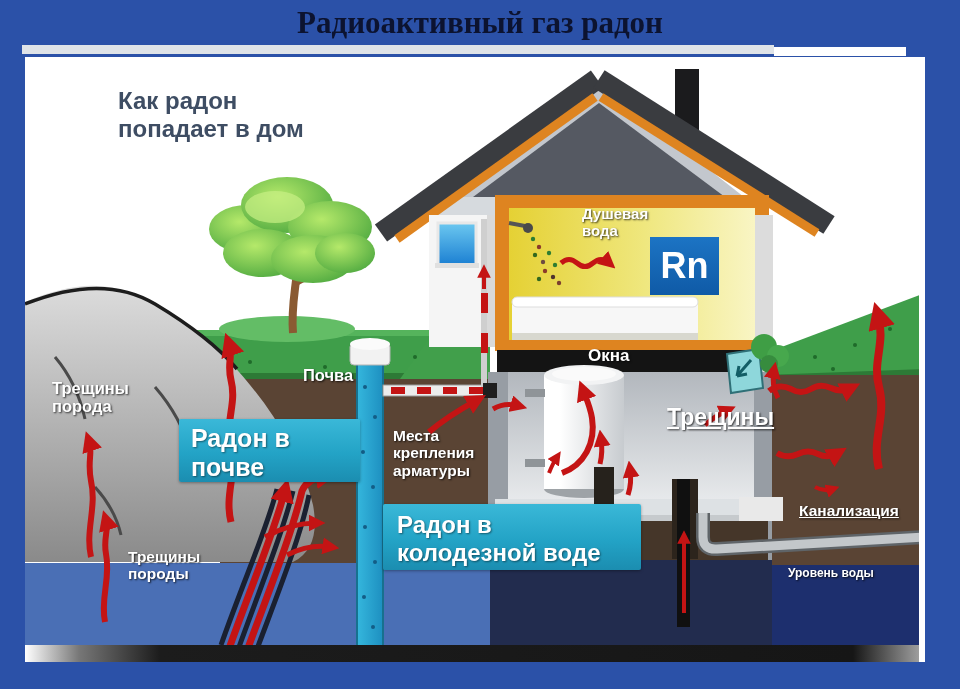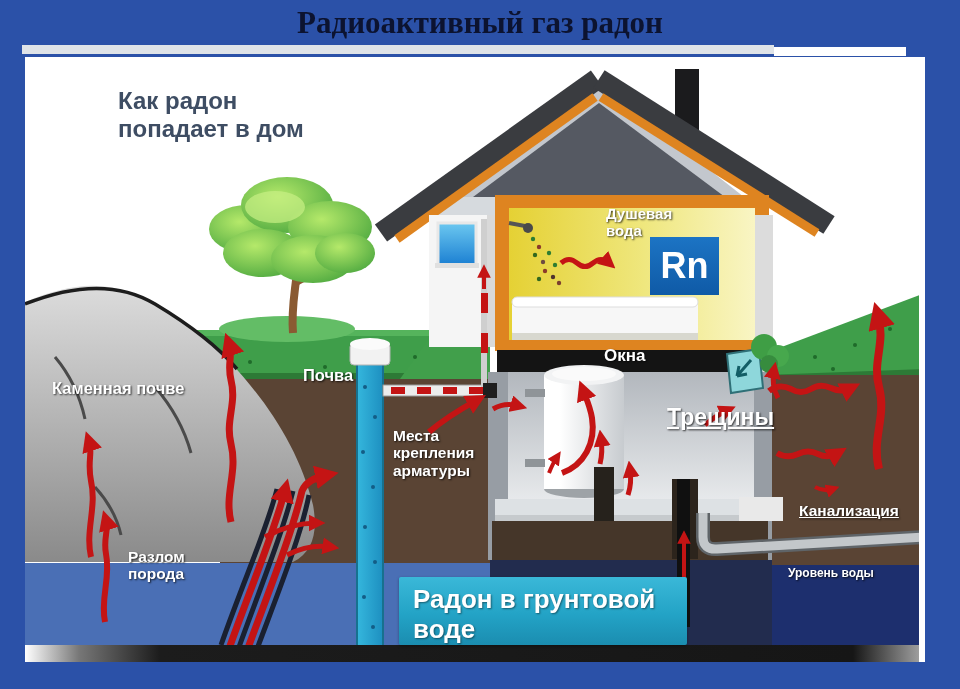--- a/index.html
+++ b/index.html
@@ -11,22 +11,22 @@
   .uline2{position:absolute;left:774px;top:47px;width:132px;height:9px;background:#ffffff;}
   .scene{position:absolute;left:25px;top:57px;width:900px;height:605px;background:#ffffff;overflow:hidden;}
   .scene svg{display:block;}
   .heading{position:absolute;left:118px;top:87px;width:235px;font-size:24px;font-weight:bold;
            color:#3e4d63;line-height:1.18;}
   .lbl{position:absolute;color:#ffffff;font-weight:bold;line-height:1.12;
        text-shadow:1px 1px 2px rgba(0,0,0,.75);}
   .lbl-rock{left:52px;top:379px;width:140px;font-size:16.5px;}
   .lbl-soil{left:303px;top:366px;font-size:16.5px;}
   .lbl-fixtures{left:393px;top:404px;width:112px;font-size:15.5px;margin-top:23px;}
-  .lbl-shower{left:606px;top:206px;width:105px;font-size:15px;}
-  .lbl-windows{left:604px;top:346px;font-size:17px;}
+  .lbl-shower{left:582px;top:206px;width:105px;font-size:15px;}
+  .lbl-windows{left:588px;top:346px;font-size:17px;}
   .lbl-cracks{left:667px;top:405px;font-size:23px;text-decoration:underline;}
   .lbl-sewer{left:799px;top:502px;font-size:15.5px;text-decoration:underline;}
   .lbl-waterlevel{left:788px;top:567px;font-size:12px;}
   .lbl-fault{left:128px;top:548px;width:105px;font-size:15.5px;}
   .callout{position:absolute;box-sizing:border-box;color:#ffffff;font-weight:bold;
            background:linear-gradient(180deg,#3ab8d8 0%,#23a3c6 55%,#1b8db0 100%);
            border-radius:2px;text-shadow:1px 1px 2px rgba(0,0,0,.45);
            box-shadow:0 1px 3px rgba(0,0,0,.35);line-height:1.15;}
   .co-soil{left:179px;top:419px;width:181px;height:63px;font-size:25px;padding:5px 12px;}
   .co-well{left:383px;top:504px;width:258px;height:66px;font-size:24px;padding:7px 14px;}
@@ -255,26 +255,27 @@
 
       <g>
         <rect x="0" y="588" width="900" height="17" fill="url(#botG)"></rect>
         <rect x="894" y="0" width="6" height="605" fill="#ffffff"></rect>
       </g>
     </svg>
   </div>
 
   <div class="heading">Как радон попадает в дом</div>
 
-  <div class="lbl lbl-rock">Каменная почве</div>
+  <div class="lbl lbl-rock">Трещины порода</div>
   <div class="lbl lbl-soil">Почва</div>
   <div class="lbl lbl-fixtures">Места крепления арматуры</div>
   <div class="lbl lbl-shower">Душевая вода</div>
   <div class="lbl lbl-windows">Окна</div>
   <div class="lbl lbl-cracks">Трещины</div>
   <div class="lbl lbl-sewer">Канализация</div>
   <div class="lbl lbl-waterlevel">Уровень воды</div>
-  <div class="lbl lbl-fault">Разлом порода</div>
-
-  <div class="callout co-ground">Радон в грунтовой воде</div>
+  <div class="lbl lbl-fault">Трещины породы</div>
+
+  <div class="callout co-soil">Радон в почве</div>
+  <div class="callout co-well">Радон в колодезной воде</div>
 
   <div class="rnbox">Rn</div>
 </div>
 
 </body></html>

